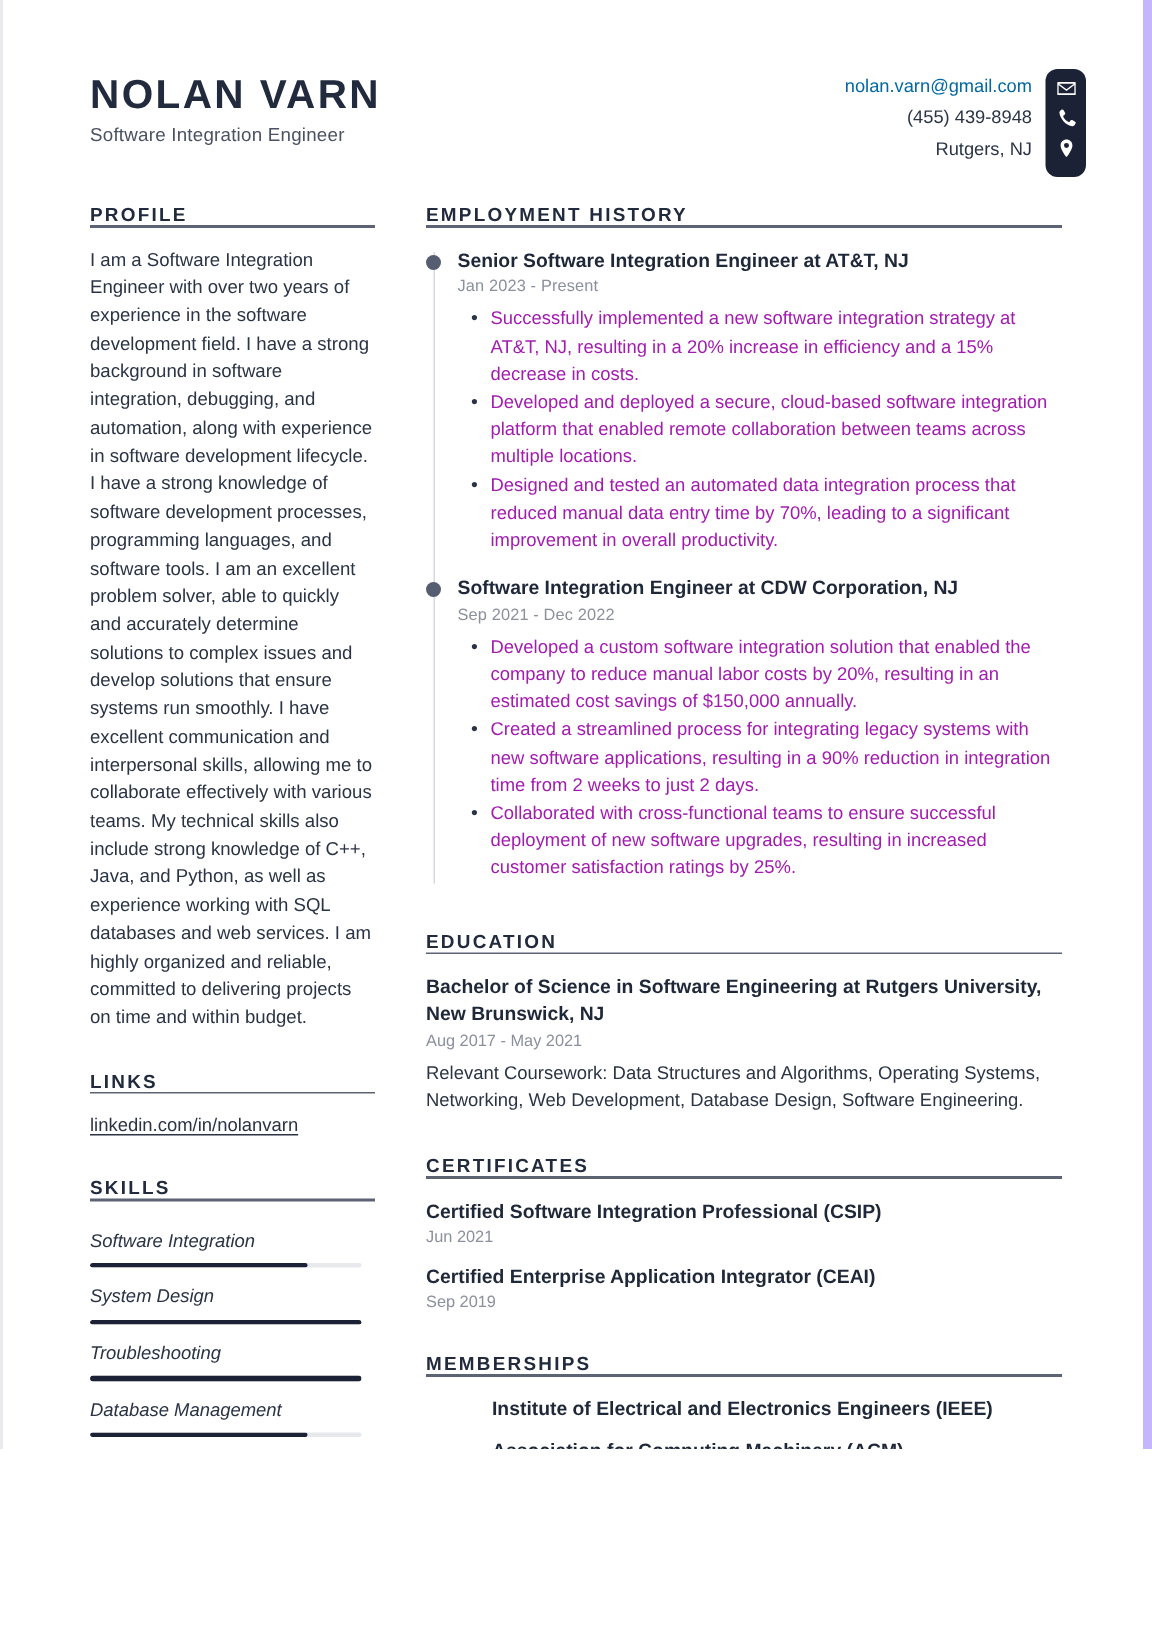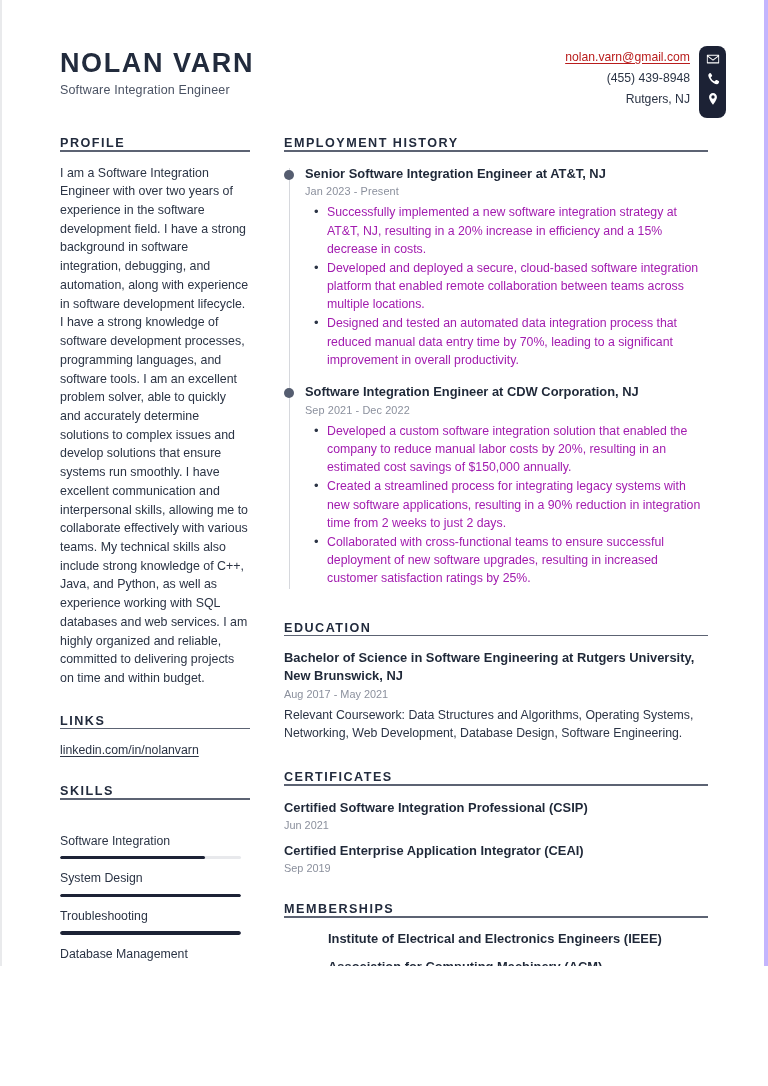--- a/index.html
+++ b/index.html
@@ -12,21 +12,21 @@
     -webkit-font-smoothing: antialiased;
   }
 
   .page {
     position: relative;
     width: 768px;
     height: 966px;
     background: #ffffff;
     overflow: hidden;
     border-left: 2px solid #e9eaec;
-    border-right: 4px solid #c4b5fd;
+    border-right: 6px solid #c4b5fd;
   }
 
   
   .header {
     position: relative;
     padding: 44px 38px 0 58px;
     display: flex;
     align-items: flex-start;
     justify-content: space-between;
   }
@@ -57,23 +57,22 @@
   }
 
   .contact-lines {
     text-align: right;
     font-size: 12.2px;
     color: #2b3445;
     line-height: 1.72;
     padding-top: 1px;
   }
   .contact-lines .email {
-    text-decoration: underline;
     text-underline-offset: 2px;
-    color: #b91c1c;
+    color: #0369a1;
   }
 
   .icon-bar {
     width: 27px;
     padding: 6px 0 12px 0;
     background: #1c2235;
     border-radius: 8px;
     display: flex;
     flex-direction: column;
     align-items: center;
@@ -122,21 +121,21 @@
   .link-item {
     margin-top: 14px;
     font-size: 12.3px;
     color: #2b3445;
     text-decoration: underline;
     text-underline-offset: 2px;
     display: inline-block;
   }
 
   
-  .skill-list { margin-top: 28px; }
+  .skill-list { margin-top: 13px; font-style: italic; }
   .skill-row { margin-bottom: 0; }
   .skill-name {
     font-size: 12.3px;
     color: #2b3445;
     padding: 6px 0 7px 0;
     line-height: 1.25;
   }
   .skill-track {
     position: relative;
     height: 3.2px;

